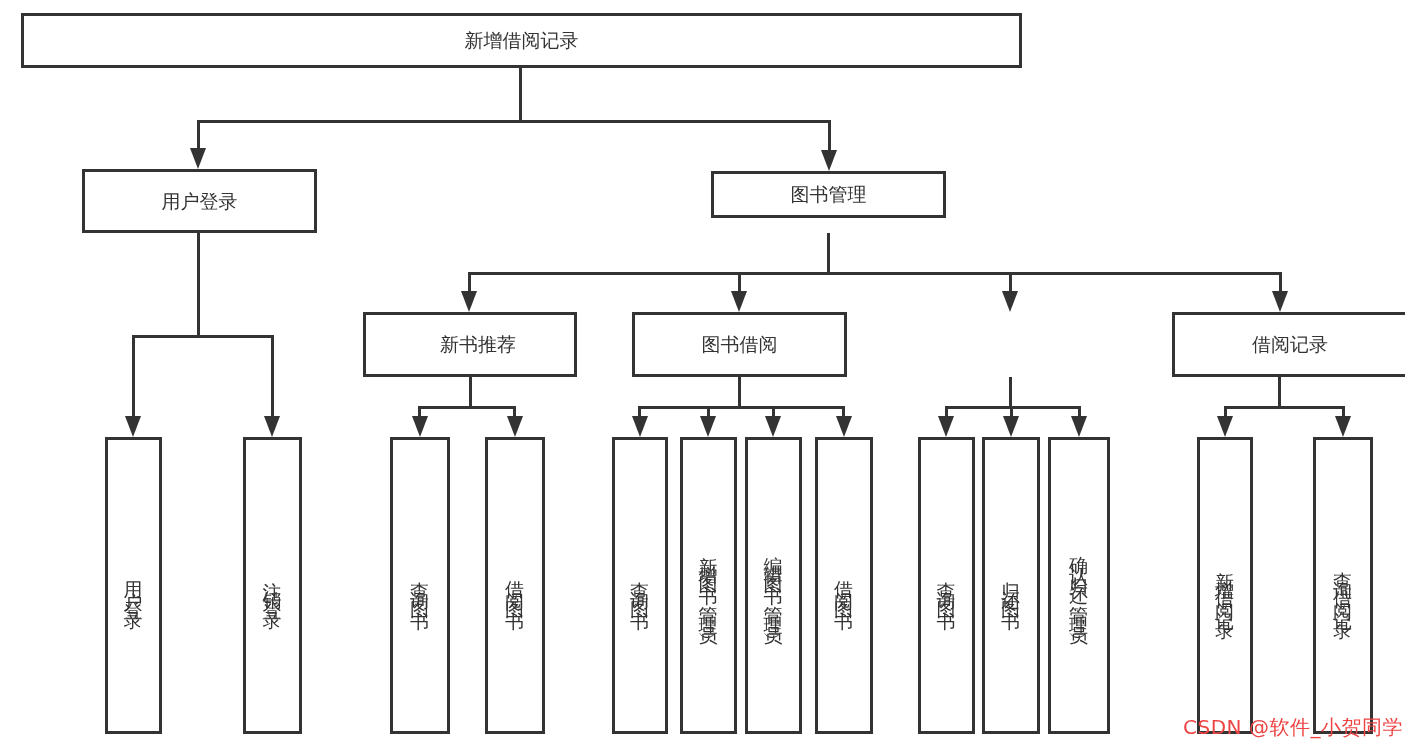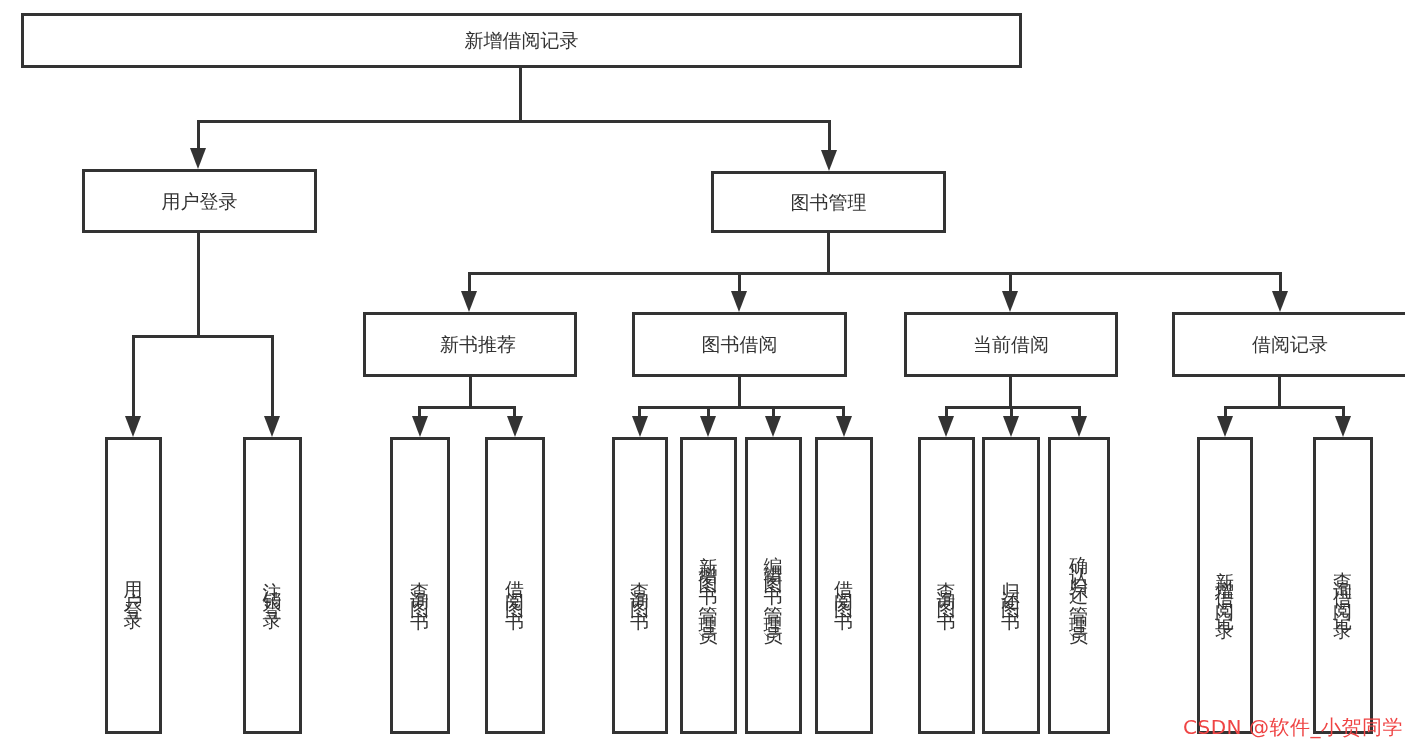--- a/index.html
+++ b/index.html
@@ -60,21 +60,21 @@
   <div class="node" style="left:21px; top:13px; width:1001px; height:55px;">新增借阅记录</div>
 
   <div class="v" style="left:519px; top:68px; height:54px;"></div>
   <div class="h" style="left:197px; top:120px; width:634px;"></div>
   <div class="v" style="left:197px; top:120px; height:31px;"></div>
   <div class="arrow" style="left:190px; top:148px;"></div>
   <div class="v" style="left:828px; top:120px; height:33px;"></div>
   <div class="arrow" style="left:821px; top:150px;"></div>
 
   <div class="node" style="left:82px; top:169px; width:235px; height:64px;">用户登录</div>
-  <div class="node" style="left:711px; top:171px; width:235px; height:62px;">图书管理</div>
+  <div class="node" style="left:711px; top:171px; width:235px; height:47px;">图书管理</div>
 
   <div class="v" style="left:197px; top:233px; height:104px;"></div>
   <div class="h" style="left:132px; top:335px; width:142px;"></div>
   <div class="v" style="left:132px; top:335px; height:83px;"></div>
   <div class="v" style="left:271px; top:335px; height:83px;"></div>
   <div class="arrow" style="left:125px; top:416px;"></div>
   <div class="arrow" style="left:264px; top:416px;"></div>
 
   <div class="v" style="left:827px; top:233px; height:41px;"></div>
   <div class="h" style="left:468px; top:272px; width:814px;"></div>
@@ -82,21 +82,20 @@
   <div class="v" style="left:738px; top:272px; height:21px;"></div>
   <div class="v" style="left:1009px; top:272px; height:21px;"></div>
   <div class="v" style="left:1279px; top:272px; height:21px;"></div>
   <div class="arrow" style="left:461px; top:291px;"></div>
   <div class="arrow" style="left:731px; top:291px;"></div>
   <div class="arrow" style="left:1002px; top:291px;"></div>
   <div class="arrow" style="left:1272px; top:291px;"></div>
 
   <div class="node" style="left:363px; top:312px; width:214px; height:65px;padding-left:16px;">新书推荐</div>
   <div class="node" style="left:632px; top:312px; width:215px; height:65px;">图书借阅</div>
-  <div class="node" style="left:904px; top:312px; width:214px; height:65px;">当前借阅</div>
   <div class="node" style="left:1172px; top:312px; width:236px; height:65px;">借阅记录</div>
 
   <div class="v" style="left:469px; top:377px; height:31px;"></div>
   <div class="h" style="left:418px; top:406px; width:97px;"></div>
   <div class="v" style="left:418px; top:406px; height:12px;"></div>
   <div class="v" style="left:513px; top:406px; height:12px;"></div>
   <div class="arrow" style="left:412px; top:416px;"></div>
   <div class="arrow" style="left:507px; top:416px;"></div>
 
   <div class="v" style="left:738px; top:377px; height:31px;"></div>

